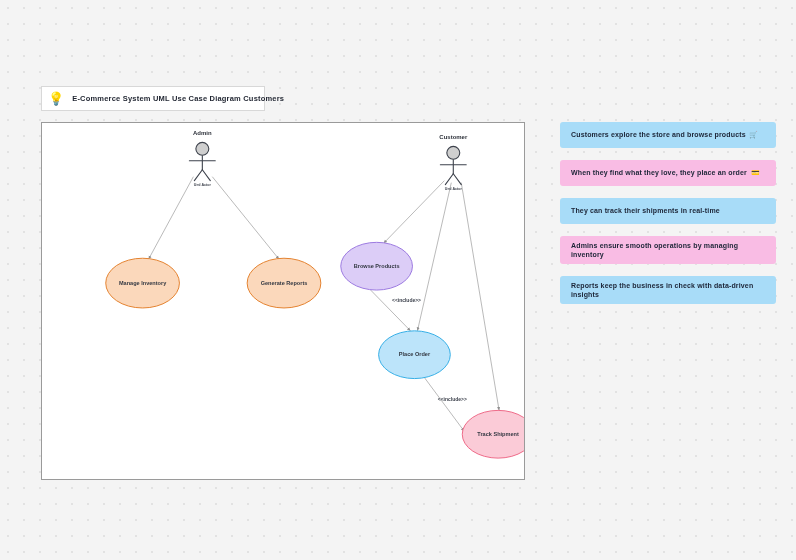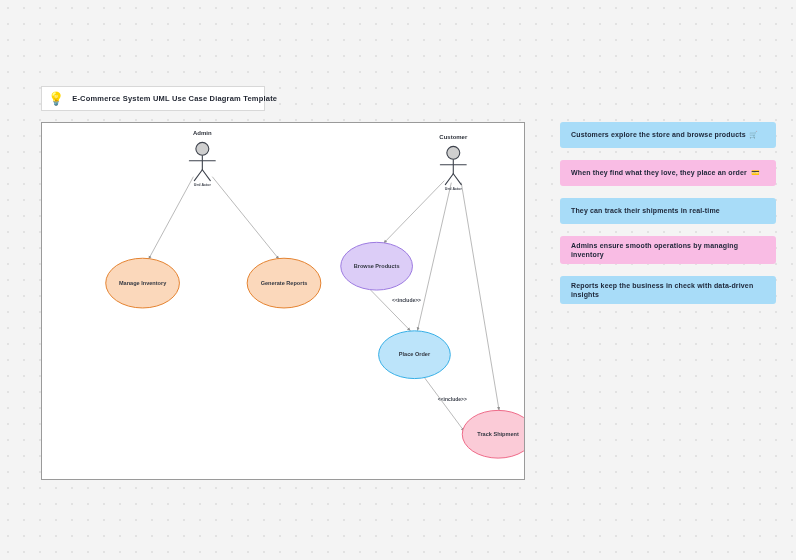--- a/index.html
+++ b/index.html
@@ -142,21 +142,21 @@
     margin-left: 4px;
   }
   .note.blue  { background: #a8dcf8; }
   .note.pink  { background: #f9bce4; }
 </style>
 </head>
 <body>
 
 <div id="title-bar">
   <span class="bulb">💡</span>
-  <span class="title-text">E-Commerce System UML Use Case Diagram Template</span>
+  <span class="title-text">E-Commerce System UML Use Case Diagram Customers</span>
 </div>
 
 <div id="canvas">
   <svg id="diagram-svg" viewBox="0 0 484 358" preserveAspectRatio="none">
 
     <defs>
       <marker id="arrowSmall" markerWidth="6" markerHeight="6" refX="5" refY="3" orient="auto" markerUnits="strokeWidth">
         <path d="M0,0.8 L5,3 L0,5.2 z" fill="#8e8e8e"></path>
       </marker>
     </defs>

